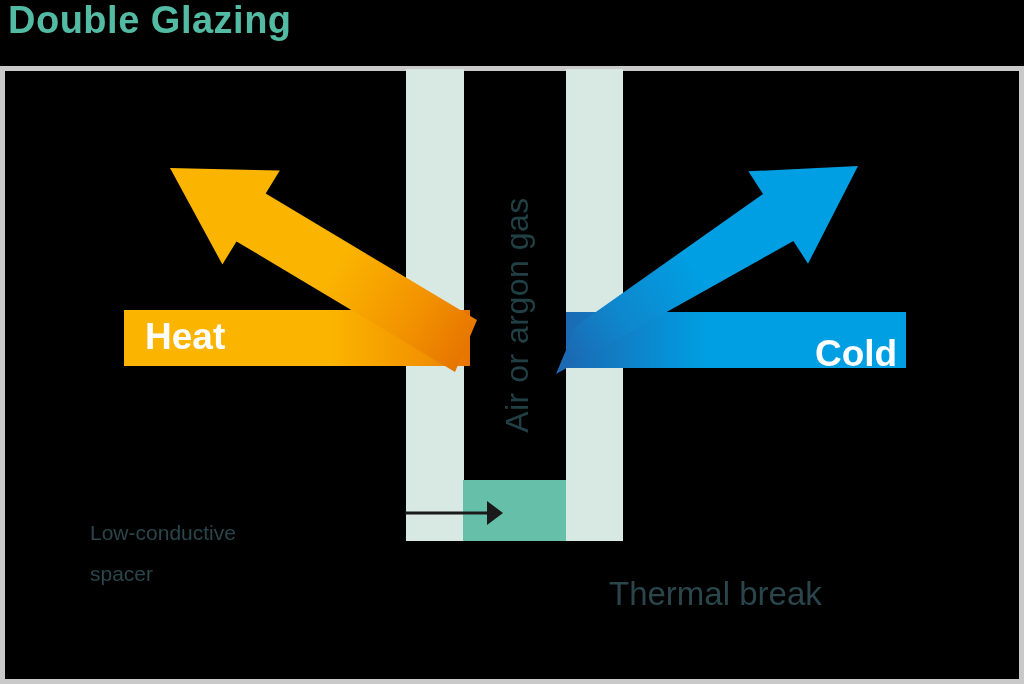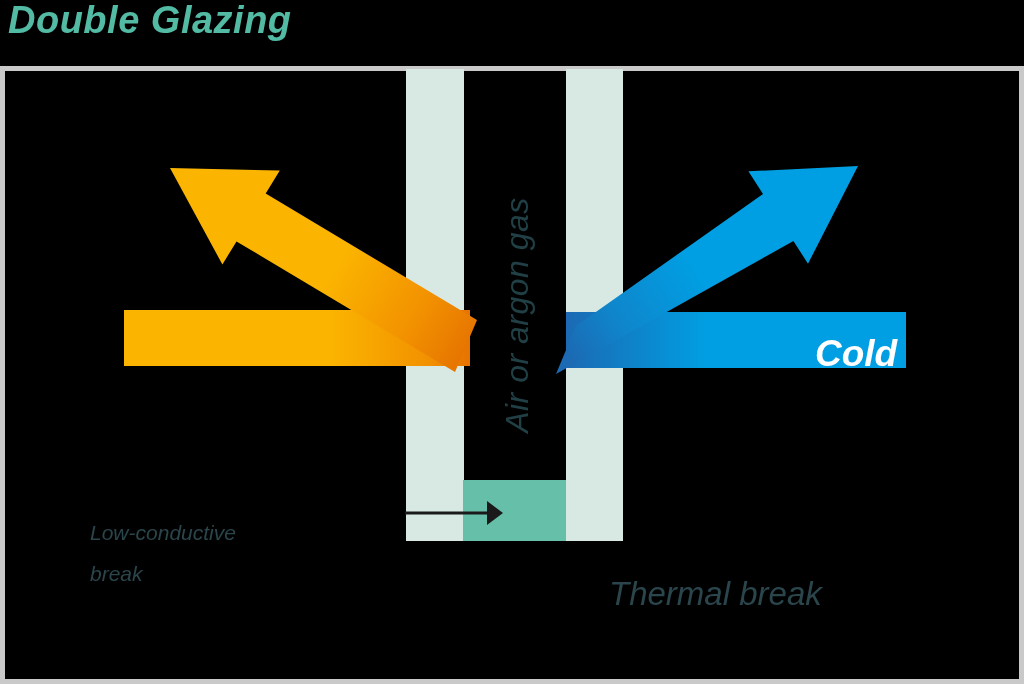--- a/index.html
+++ b/index.html
@@ -3,21 +3,21 @@
 <meta charset="utf-8">
 <style>
   html, body { margin: 0; padding: 0; }
   body {
     width: 1024px; height: 684px;
     background: #000000;
     font-family: "Liberation Sans", sans-serif;
     overflow: hidden;
     position: relative;
   }
-  .stage { position: absolute; left: 0; top: 0; width: 988px; height: 684px; font-style: italic; }
+  .stage { position: absolute; left: 0; top: 0; width: 988px; height: 684px; }
 
   .title {
     position: absolute; left: 8px; top: -2px;
     font-size: 38px; font-weight: bold; letter-spacing: 0.5px;
     color: #53BBA4; line-height: 44px; white-space: nowrap;
   }
 
   .frame {
     position: absolute; left: 0; top: 66px;
     width: 1024px; height: 618px;
@@ -99,23 +99,24 @@
 
     <rect x="566" y="312" width="340" height="56" fill="url(#gColdBar)"></rect>
     <polygon points="556,374 793.4,241 808,263.7 858,166 748.4,171.3 763,194 576,326" fill="url(#gColdShaft)"></polygon>
 
     <rect x="463" y="480" width="103" height="61" fill="#66BFA9"></rect>
 
     <line x1="405" y1="513" x2="488" y2="513" stroke-width="3" stroke="#1A1A1A"></line>
     <polygon points="487,501 487,525 503,513" fill="#1A1A1A"></polygon>
   </svg>
 
+  <div class="heat-label">Heat</div>
   <div class="cold-label">Cold</div>
   <div class="gas-label">Air or argon gas</div>
 
   <div class="spacer-label">
     <div>Low-conductive</div>
-    <div>break</div>
+    <div>spacer</div>
   </div>
 
   <div class="thermal-label">Thermal break</div>
 
 </div>
 
 </body></html>

